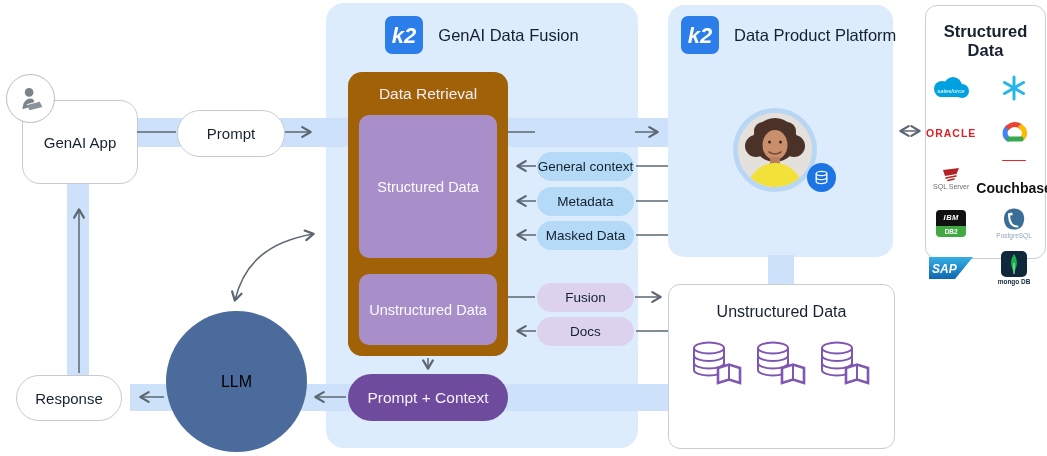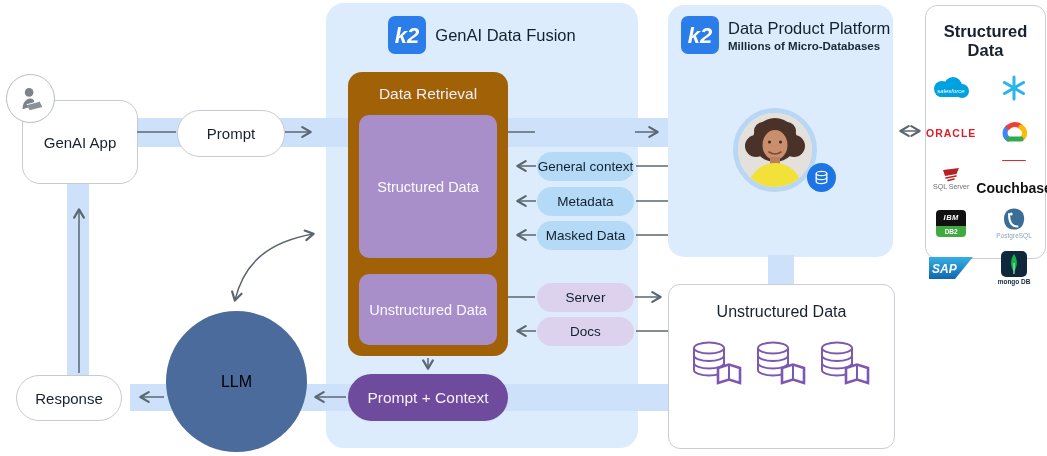--- a/index.html
+++ b/index.html
@@ -17,21 +17,21 @@
   .pill-lav{background:#ddd2ee;}
   
   .retrieval{position:absolute;left:348px;top:72px;width:160px;height:284px;background:#a16207;
              border-radius:14px;z-index:5;}
   .retrieval-title{position:absolute;top:13px;left:0;width:100%;text-align:center;color:#f2ecfa;font-size:15.5px;}
   .inner-pur{position:absolute;left:11px;width:138px;background:#a88fca;border-radius:10px;
              display:flex;align-items:center;justify-content:center;color:#fdfbff;font-size:14.5px;}
   .pctx{position:absolute;left:348px;top:374px;width:160px;height:47px;background:#6f4b9e;border-radius:24px;
         display:flex;align-items:center;justify-content:center;color:#f6f1fc;font-size:15.5px;z-index:5;}
   
-  .hdr{position:absolute;display:flex;align-items:center;gap:9px;z-index:5;}
+  .hdr{position:absolute;display:flex;align-items:center;gap:15px;z-index:5;}
   .hdr-title{font-size:16.5px;font-weight:normal;color:#14202c;}
   .hdr-sub{font-size:11.5px;font-weight:bold;color:#1b2733;margin-top:2px;}
   .llm{position:absolute;left:166px;top:311px;width:141px;height:141px;border-radius:50%;background:#4b6b9d;
        display:flex;align-items:center;justify-content:center;color:#000000;font-size:16px;z-index:5;}
   .badge-circle{position:absolute;left:6px;top:74px;width:47px;height:47px;border-radius:50%;background:#fff;
                 border:1.5px solid #b7bcc2;z-index:6;display:flex;align-items:center;justify-content:center;}
   
   .avatar{position:absolute;left:733px;top:108px;width:84px;height:84px;border-radius:50%;
           border:5px solid #b9d7f5;background:#e9e5e1;overflow:hidden;z-index:5;box-sizing:border-box;}
   .db-badge{position:absolute;left:807px;top:163px;width:29px;height:29px;border-radius:50%;background:#1d74e4;
@@ -234,34 +234,33 @@
   <div class="pill-sm pill-blue" style="left:537px;top:152px;">
     <span>General context</span>
   </div>
   <div class="pill-sm pill-blue" style="left:537px;top:187px;">
     <span>Metadata</span>
   </div>
   <div class="pill-sm pill-blue" style="left:537px;top:221px;">
     <span>Masked Data</span>
   </div>
   <div class="pill-sm pill-lav" style="left:537px;top:283px;">
-    <span>Server</span>
+    <span>Fusion</span>
   </div>
   <div class="pill-sm pill-lav" style="left:537px;top:317px;">
     <span>Docs</span>
   </div>
 
   <div class="hdr" style="left:681px;top:16px;">
     <svg width="38" height="38" viewBox="0 0 38 38">
       <rect x="0" y="0" width="38" height="38" rx="7" fill="#2b7de9"></rect>
       <text x="19" y="27" font-size="22" font-weight="bold" font-style="italic" fill="#fff" text-anchor="middle">k2</text>
     </svg>
     <div>
       <div class="hdr-title">Data Product Platform</div>
-      <div class="hdr-sub">Millions of Micro-Databases</div>
     </div>
   </div>
 
   <div class="avatar">
     <svg width="74" height="74" viewBox="0 0 74 74">
       <circle cx="37" cy="37" r="37" fill="#e4e0dc"></circle>
       <g>
         <circle cx="37" cy="27" r="22" fill="#4a3228"></circle>
         <circle cx="18" cy="33" r="11" fill="#4a3228"></circle>
         <circle cx="56" cy="33" r="11" fill="#4a3228"></circle>

